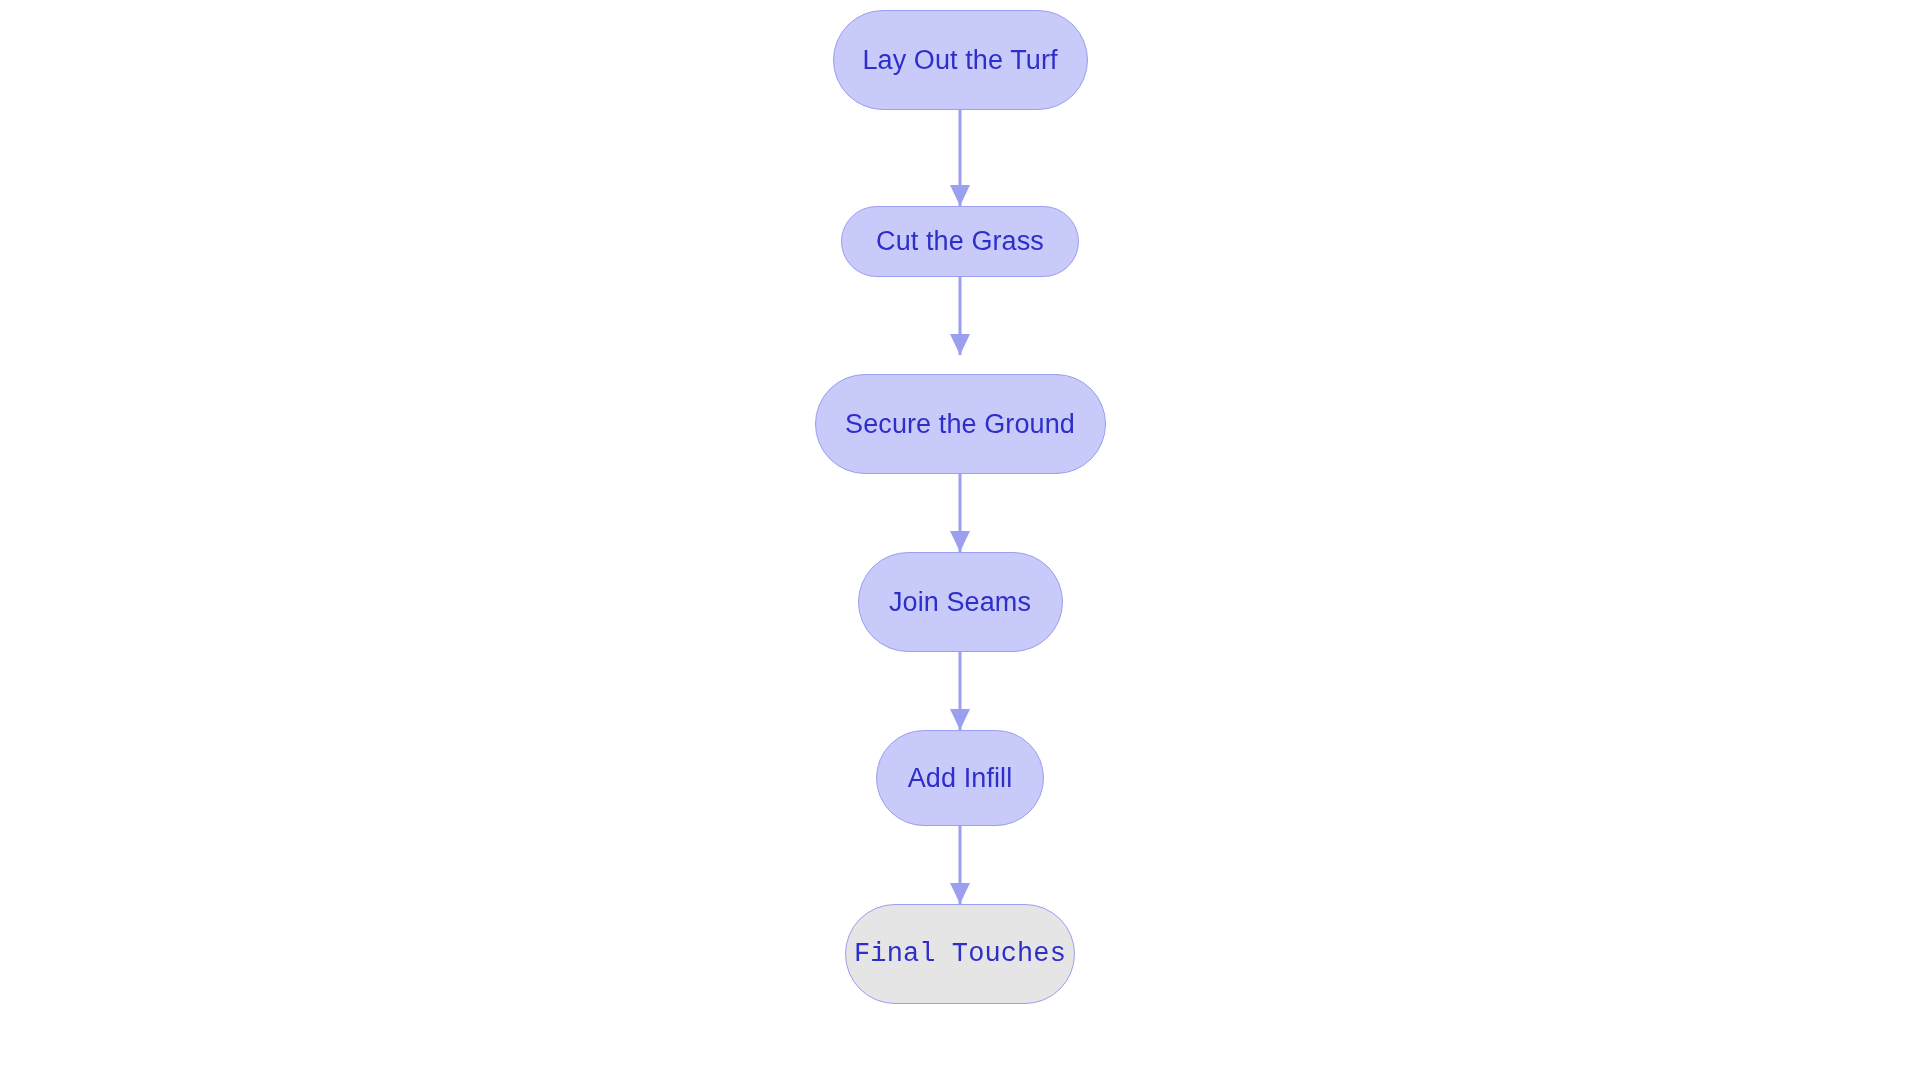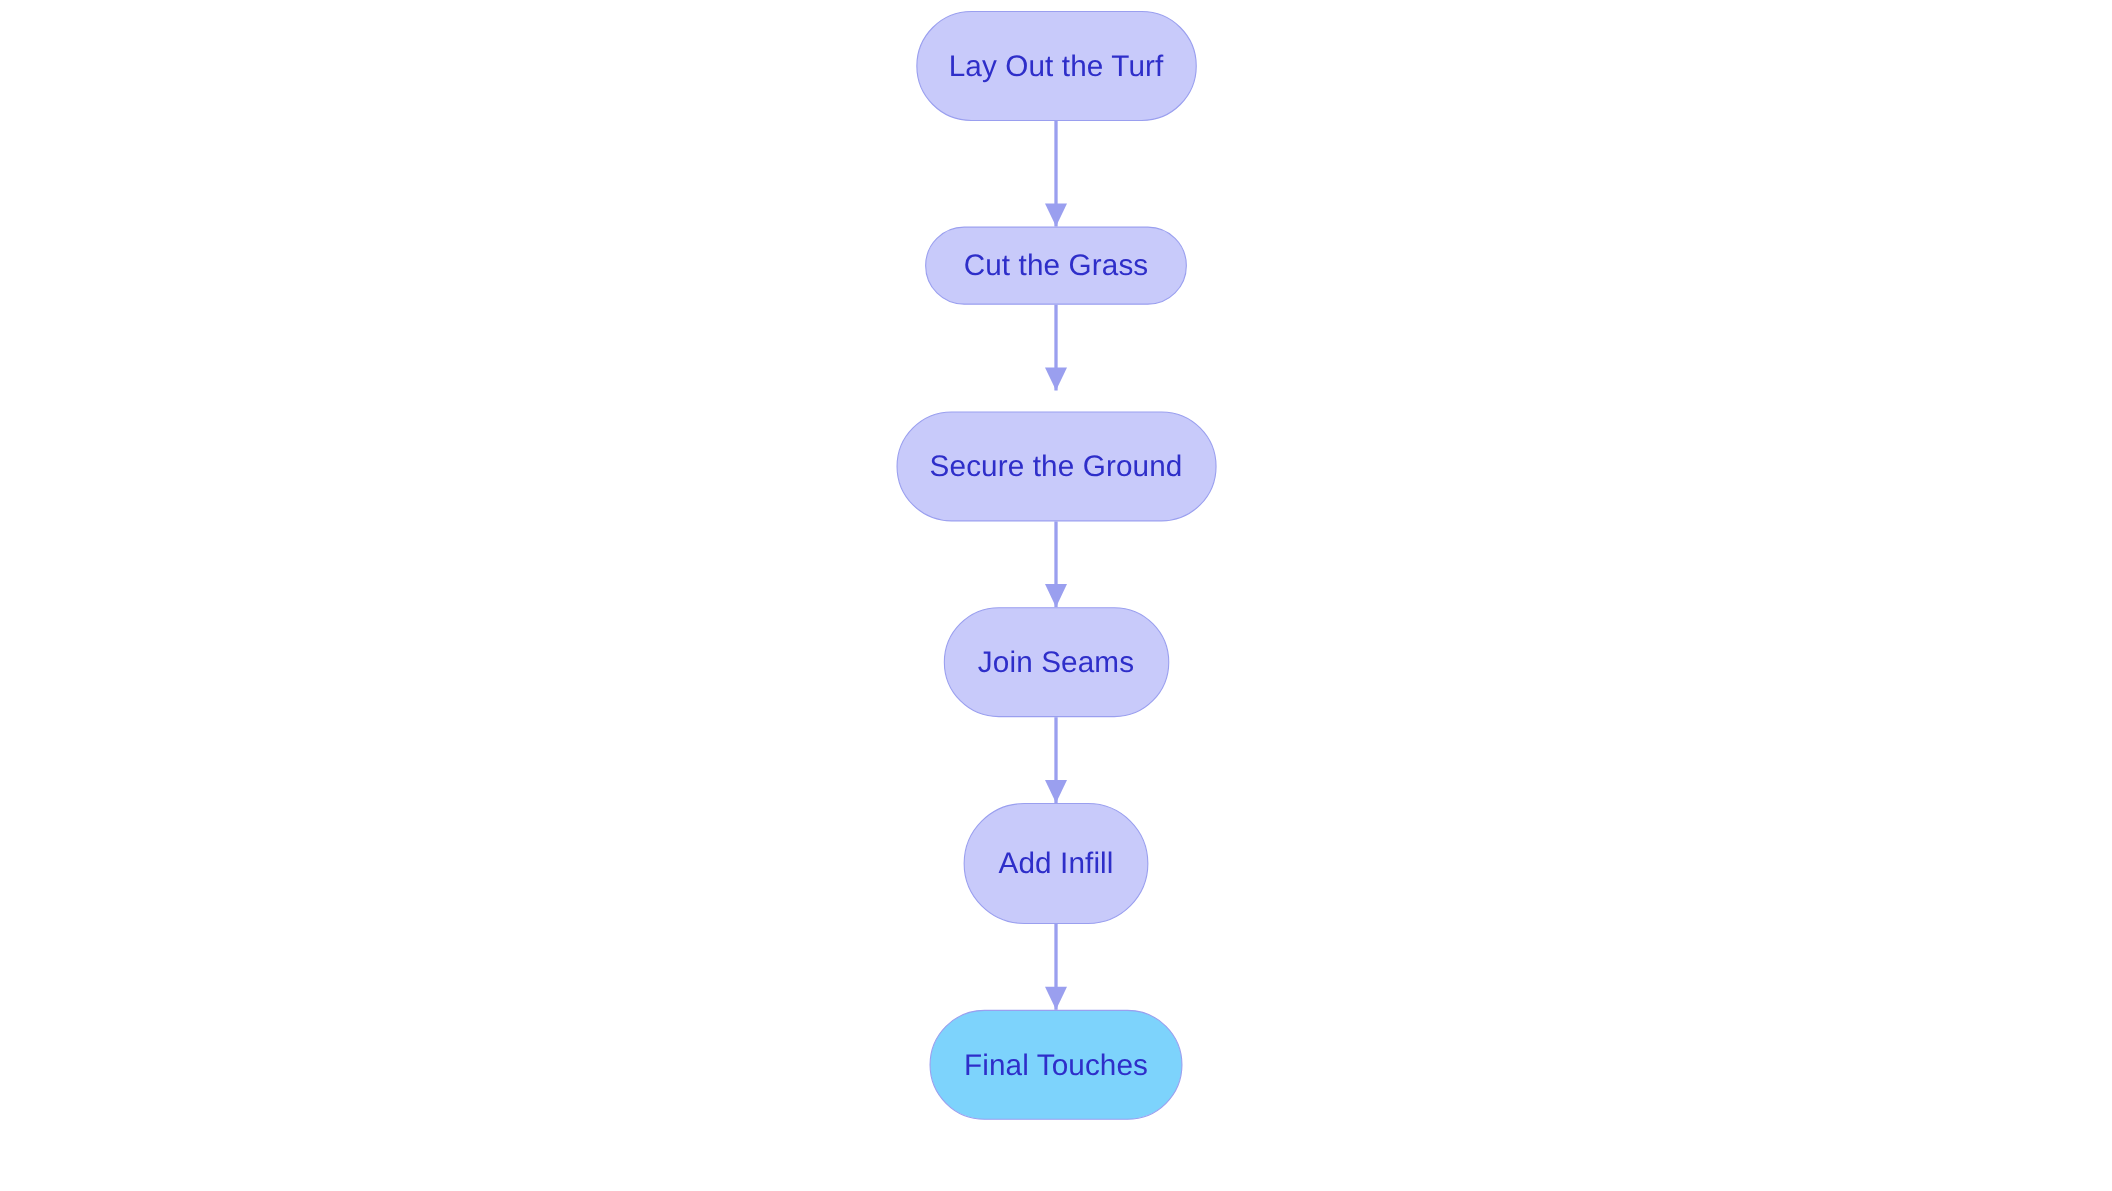--- a/index.html
+++ b/index.html
@@ -121,30 +121,30 @@
         <span class="node-label">Join Seams</span>
       </div>
     </div>
 
     <div class="connector" style="height: 78px;">
       <span class="stem" style="height: 78px; background: rgb(154, 159, 239);"></span>
       <span class="head" style="border-top-color: rgb(154, 159, 239);"></span>
     </div>
 
     <div class="node-wrap">
-      <div class="node" style="width: 168px; height: 110px; background: rgb(200, 202, 250); border-color: rgb(154, 159, 239); color: rgb(46, 46, 201);">
+      <div class="node" style="width: 168px; height: 96px; background: rgb(200, 202, 250); border-color: rgb(154, 159, 239); color: rgb(46, 46, 201);">
         <span class="node-label">Add Infill</span>
       </div>
     </div>
 
     <div class="connector" style="height: 78px;">
       <span class="stem" style="height: 78px; background: rgb(154, 159, 239);"></span>
       <span class="head" style="border-top-color: rgb(154, 159, 239);"></span>
     </div>
 
     <div class="node-wrap">
-      <div class="node" style="width: 230px; height: 100px; background: #7dd3fc; border-color: rgb(154, 159, 239); color: rgb(46, 46, 201);">
+      <div class="node" style="width: 230px; height: 100px; background: #e5e5e5; border-color: rgb(154, 159, 239); color: rgb(46, 46, 201); font-family: Liberation Mono, monospace;">
         <span class="node-label">Final Touches</span>
       </div>
     </div>
 
   </div>
 </div>
 
 </body></html>

